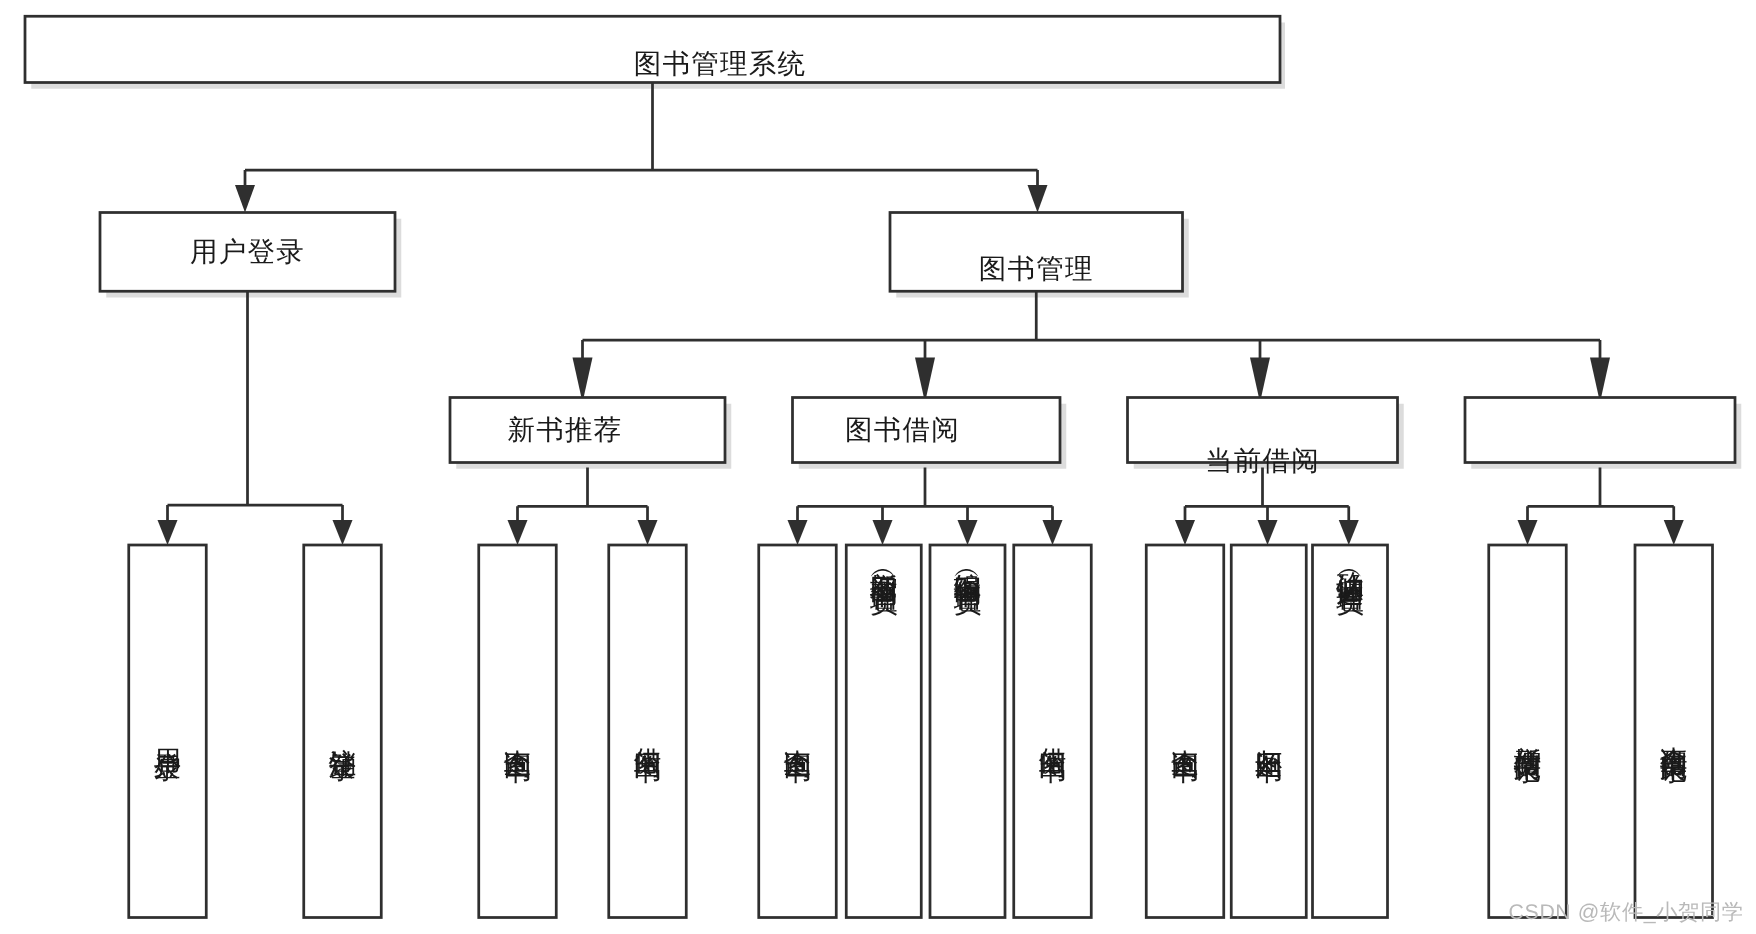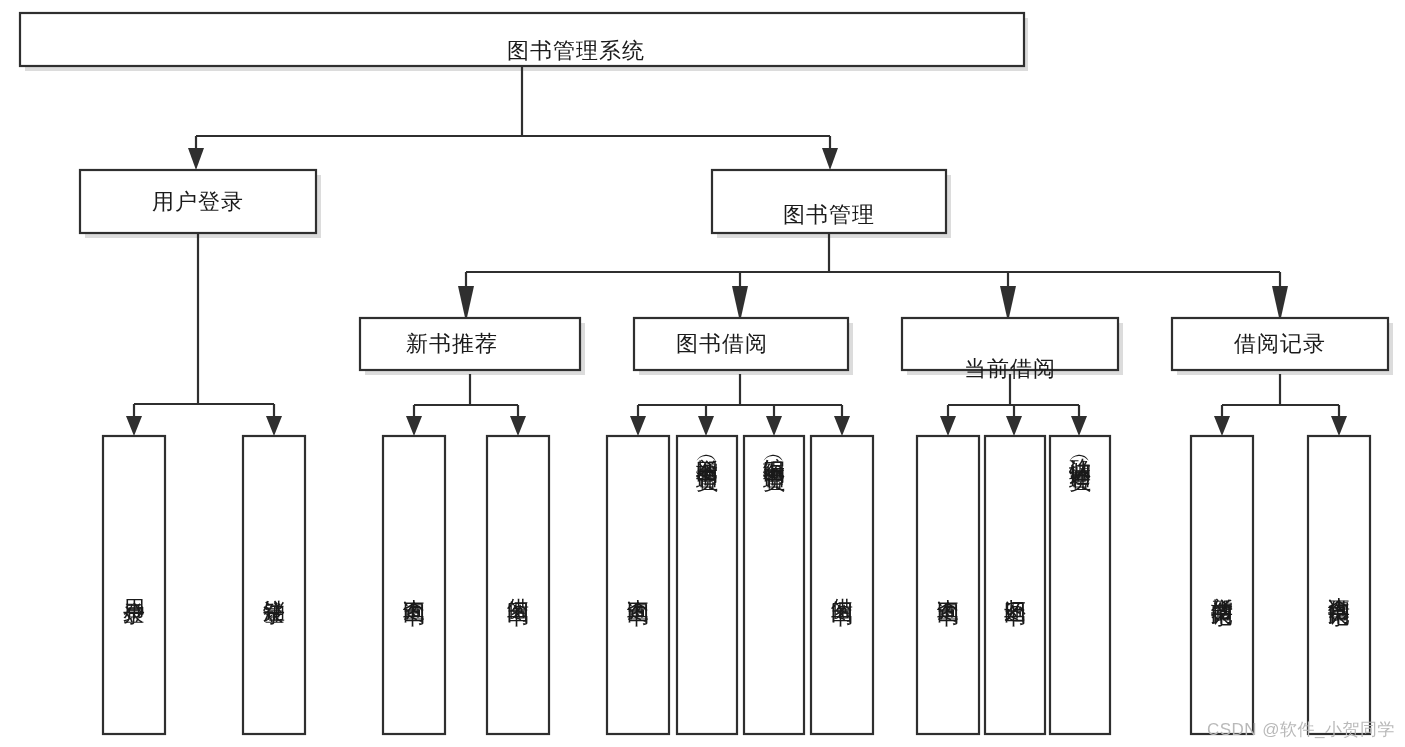--- a/index.html
+++ b/index.html
@@ -220,23 +220,20 @@
 
   <div class="hlabel-wrap" style="left:360px; top:318px; width:184px; height:52px;">
     <span class="hlabel-text">新书推荐</span>
   </div>
   <div class="hlabel-wrap" style="left:634px; top:318px; width:176px; height:52px;">
     <span class="hlabel-text">图书借阅</span>
   </div>
   <div class="hlabel-wrap" style="left:902px; top:318px; width:216px; height:52px;margin-top:25px;">
     <span class="hlabel-text">当前借阅</span>
   </div>
-  <div class="hlabel-wrap" style="left:1172px; top:318px; width:216px; height:52px;">
-    <span class="hlabel-text">借阅记录</span>
-  </div>
 
   <div class="vlabel-wrap" style="left:103px; top:436px; width:62px; height:298px;">
     <span class="vlabel-text">用户登录</span>
   </div>
   <div class="vlabel-wrap" style="left:243px; top:436px; width:62px; height:298px;">
     <span class="vlabel-text">注销登录</span>
   </div>
 
   <div class="vlabel-wrap" style="left:383px; top:436px; width:62px; height:298px;">
     <span class="vlabel-text">查询图书</span>

